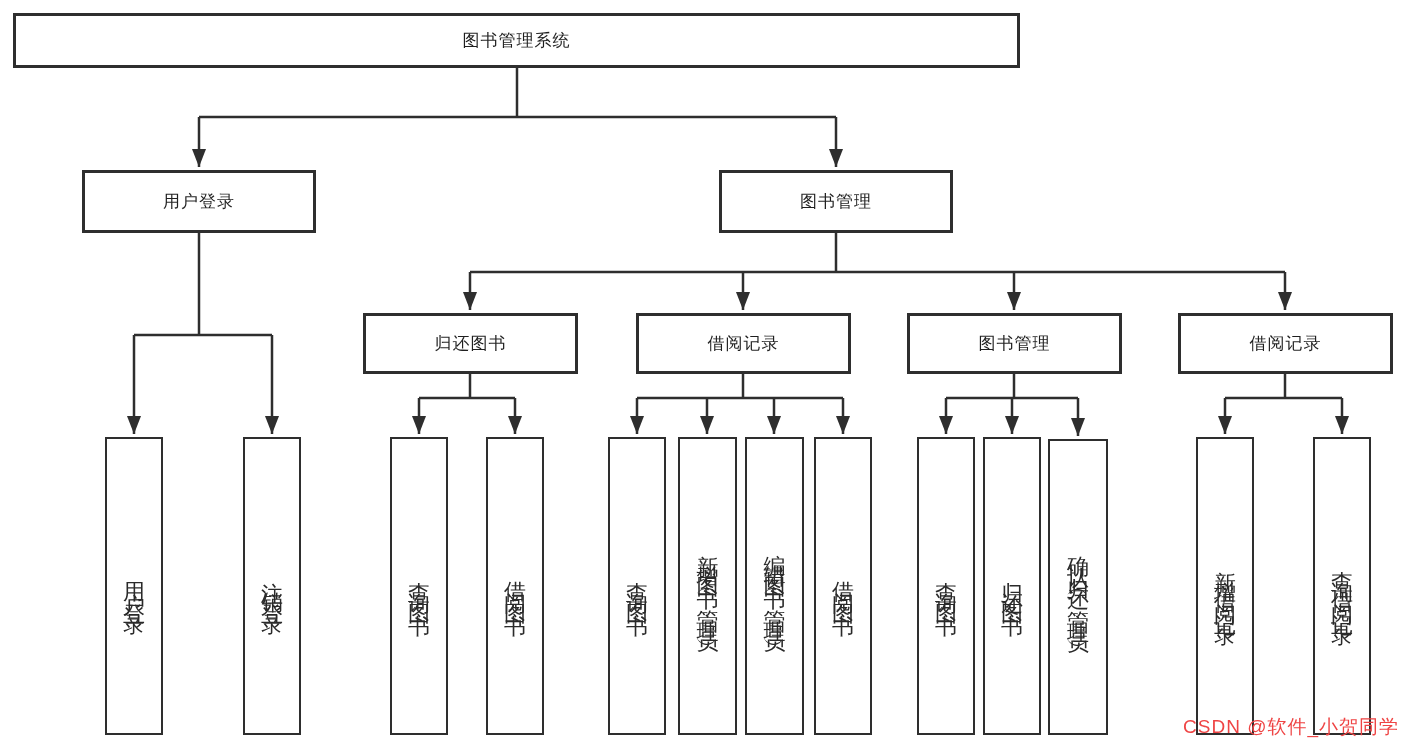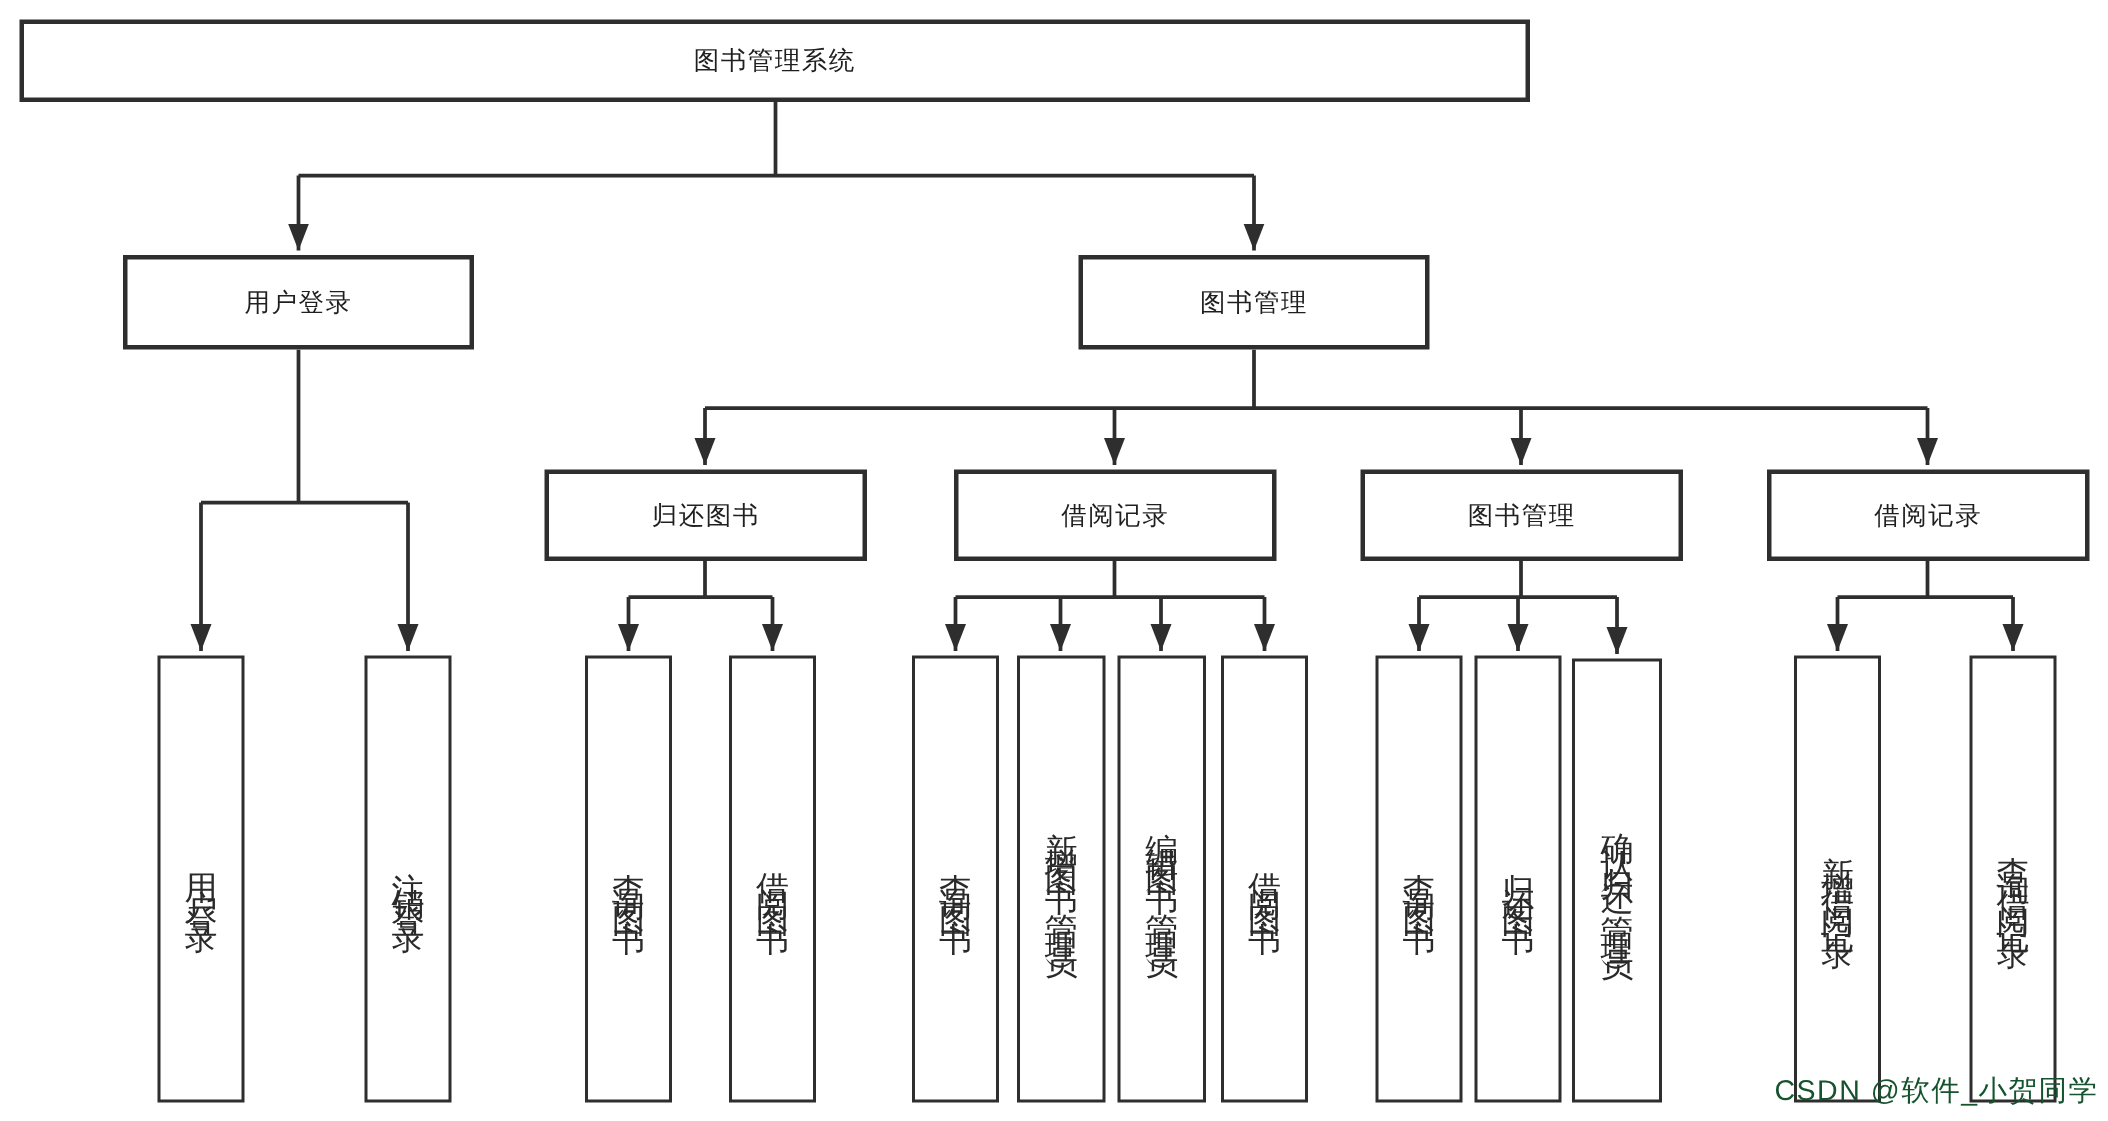--- a/index.html
+++ b/index.html
@@ -7,21 +7,21 @@
   #stage{position:relative;width:1405px;height:747px;background:#ffffff;overflow:hidden;}
   #wires{position:absolute;left:0;top:0;width:1405px;height:747px;}
   .node{position:absolute;background:#ffffff;border:3px solid #2e2e2e;
         display:flex;align-items:center;justify-content:center;
         color:#1f1f1f;box-sizing:border-box;}
   .hnode{font-size:17px;letter-spacing:1px;}
   .leaf{border-width:2.5px;}
   .vtext{writing-mode:vertical-rl;text-orientation:mixed;
          font-size:22px;letter-spacing:11px;line-height:1;color:#2a2a2a;}
   .watermark{position:absolute;right:6px;top:714px;font-size:19px;
-             color:#14532d;letter-spacing:1px;white-space:nowrap;}
+             color:#ef4444;letter-spacing:1px;white-space:nowrap;}
 </style>
 </head>
 <body>
 
 <div id="stage">
 
   <svg id="wires" viewBox="0 0 1405 747" xmlns="http://www.w3.org/2000/svg">
     <defs>
       <marker id="arrow" markerUnits="userSpaceOnUse" markerWidth="20" markerHeight="16" refX="18" refY="7" orient="auto">
         <path d="M0,0 L18,7 L0,14 Z" fill="#2e2e2e"></path>

